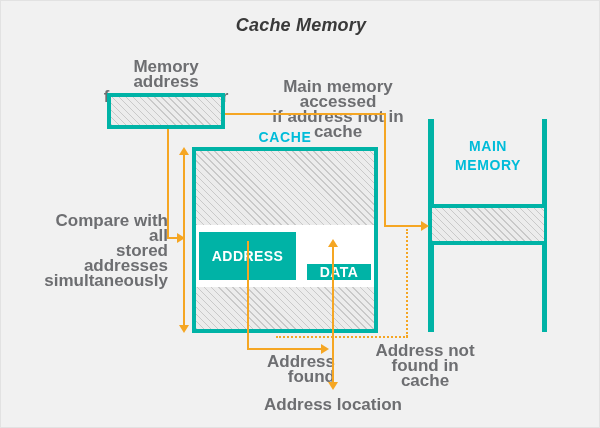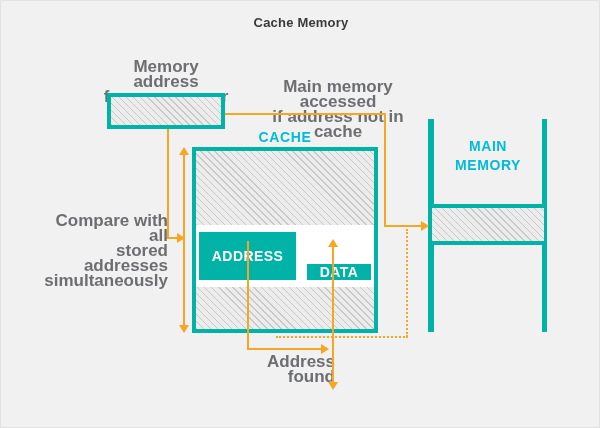--- a/index.html
+++ b/index.html
@@ -13,22 +13,23 @@
     position:relative;width:600px;height:428px;
     background:#f1f1f1;
     box-sizing:border-box;
     border:1px solid #e2e2e2;
   }
   .abs{position:absolute;}
 
   
   #title{
     left:0;top:14px;width:600px;text-align:center;
-    font-size:13px;font-weight:bold;color:#3a3a3a;
+    font-size:18px;font-weight:bold;color:#3a3a3a;
     letter-spacing:.2px;
+    font-style:italic;
   }
 
   
   .lbl{
     font-size:17px;font-weight:bold;color:#6d6e71;
     line-height:15px;text-align:center;white-space:pre-line;
   }
 
   
   .teal-head{
@@ -140,17 +141,20 @@
 simultaneously</div>
 
   <div class="abs ln" style="left:246px;top:240px;width:2px;height:108px;"></div>
   <div class="abs ln" style="left:246px;top:347px;width:76px;height:2px;"></div>
   <div class="abs arrow ar-right" style="left:320px;top:343px;"></div>
   <div class="abs lbl" style="left:240px;top:353px;width:94px;text-align:right;">Address found</div>
 
   <div class="abs ln" style="left:331px;top:244px;width:2px;height:139px;"></div>
   <div class="abs arrow ar-up" style="left:327px;top:238px;"></div>
   <div class="abs arrow ar-down" style="left:327px;top:381px;"></div>
+  <div class="abs lbl" style="left:262px;top:396px;width:140px;">Address location</div>
 
   <div class="abs dot-v" style="left:405px;top:228px;height:108px;"></div>
   <div class="abs dot-h" style="left:275px;top:335px;width:132px;"></div>
+  <div class="abs lbl" style="left:368px;top:342px;width:112px;">Address not
+found in cache</div>
 
 </div>
 
 </body></html>

